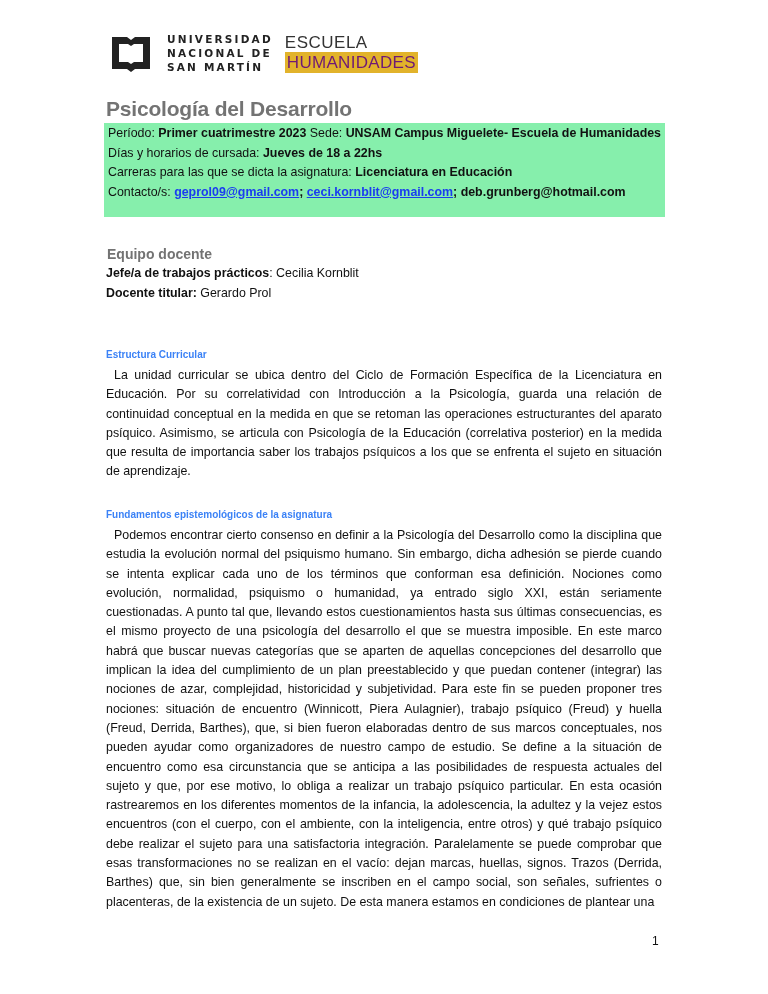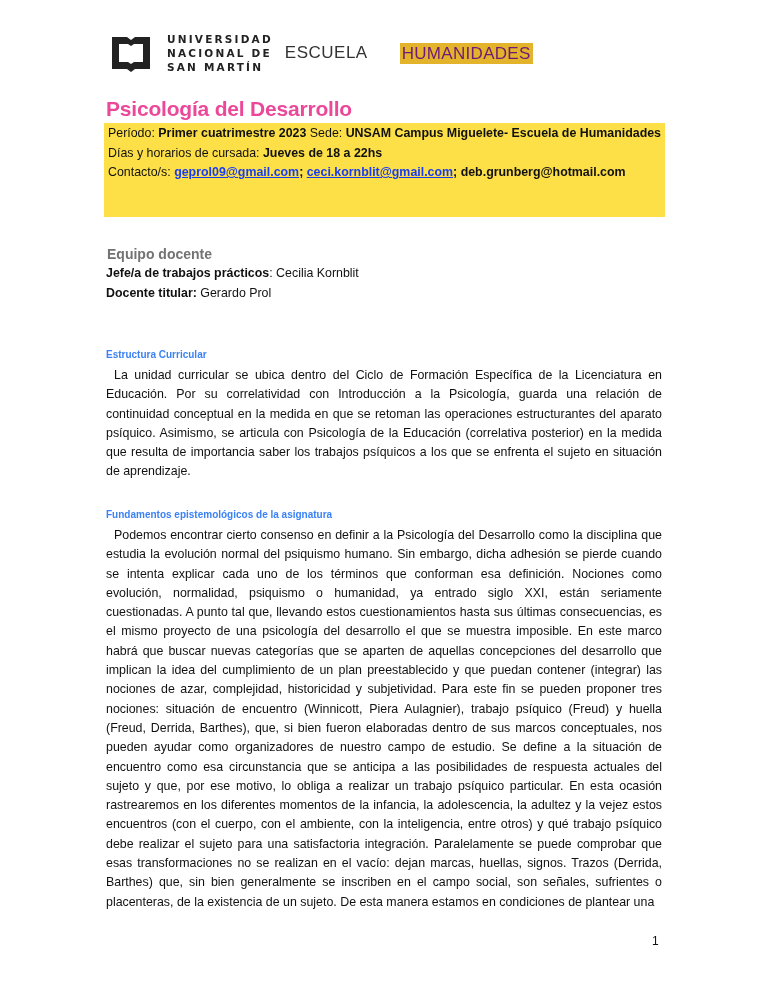--- a/index.html
+++ b/index.html
@@ -5,29 +5,29 @@
   html, body { margin: 0; padding: 0; background: #ffffff; }
   body { width: 768px; height: 994px; position: relative; overflow: hidden;
          font-family: "Liberation Sans", "DejaVu Sans", sans-serif; color: #111; }
   .page { position: absolute; left: 0; top: 0; width: 768px; height: 994px; }
 
   
   .header { position: absolute; left: 110px; top: 29px; height: 48px; display: flex; align-items: center; }
   .unsam-icon { width: 42px; height: 38px; position: relative; margin-right: 15px; }
   .unsam-text { font-family: "DejaVu Sans", sans-serif; font-weight: bold; font-size: 10.5px; letter-spacing: 2.2px; line-height: 14px; color: #222; margin-right: 12px; }
   .unsam-text div { white-space: nowrap; }
-  .escuela { display: flex; flex-direction: row; gap: 32px; }
+  .escuela { display: flex; flex-direction: column; }
   .escuela-top { font-family: "Liberation Sans", sans-serif; font-size: 17px; color: #333; line-height: 19px; letter-spacing: 0.5px; }
   .escuela-bottom { background: #e2b32b; color: #701a75; font-size: 17px; line-height: 21px; padding: 0 2px; letter-spacing: 0.3px; }
 
   
-  .doc-title { position: absolute; left: 106px; top: 97px; font-size: 21px; font-weight: bold; color: #ec4899; letter-spacing: -0.2px; }
+  .doc-title { position: absolute; left: 106px; top: 97px; font-size: 21px; font-weight: bold; color: #737373; letter-spacing: -0.2px; }
 
   
-  .info-box { position: absolute; left: 104px; top: 123px; width: 561px; height: 94px; background: #fde047; font-size: 12.4px; line-height: 19.5px; padding: 1px 0 0 4px; box-sizing: border-box; }
+  .info-box { position: absolute; left: 104px; top: 123px; width: 561px; height: 94px; background: #86efac; font-size: 12.4px; line-height: 19.5px; padding: 1px 0 0 4px; box-sizing: border-box; }
   .info-box .line { white-space: nowrap; }
   .info-box b { font-weight: bold; }
   .link { color: #1a3cf0; text-decoration: underline; font-weight: bold; }
 
   
   .section-h2 { position: absolute; left: 107px; top: 246px; font-size: 14px; font-weight: bold; color: #737373; }
   .staff { position: absolute; left: 106px; top: 264px; font-size: 12.4px; line-height: 19.5px; }
   .staff div { white-space: nowrap; }
 
   .section-h3 { position: absolute; left: 106px; font-size: 10px; font-weight: bold; color: #3b82f6; }
@@ -60,20 +60,23 @@
   <div class="doc-title">Psicología del Desarrollo</div>
 
   <div class="info-box">
     <div class="line">
       <span>Período: </span><b>Primer cuatrimestre 2023</b><span> Sede: </span><b>UNSAM Campus Miguelete- Escuela de Humanidades</b>
     </div>
     <div class="line">
       <span>Días y horarios de cursada: </span><b>Jueves de 18 a 22hs</b>
     </div>
     <div class="line">
+      <span>Carreras para las que se dicta la asignatura: </span><b>Licenciatura en Educación</b>
+    </div>
+    <div class="line">
       <span>Contacto/s: </span><a class="link">geprol09@gmail.com</a><b>; </b><a class="link">ceci.kornblit@gmail.com</a><b>; </b><b>deb.grunberg@hotmail.com</b>
     </div>
   </div>
 
   <div class="section-h2">Equipo docente</div>
   <div class="staff">
     <div><b>Jefe/a de trabajos prácticos</b><span>: Cecilia Kornblit</span></div>
     <div><b>Docente titular:</b><span> Gerardo Prol</span></div>
   </div>
 

